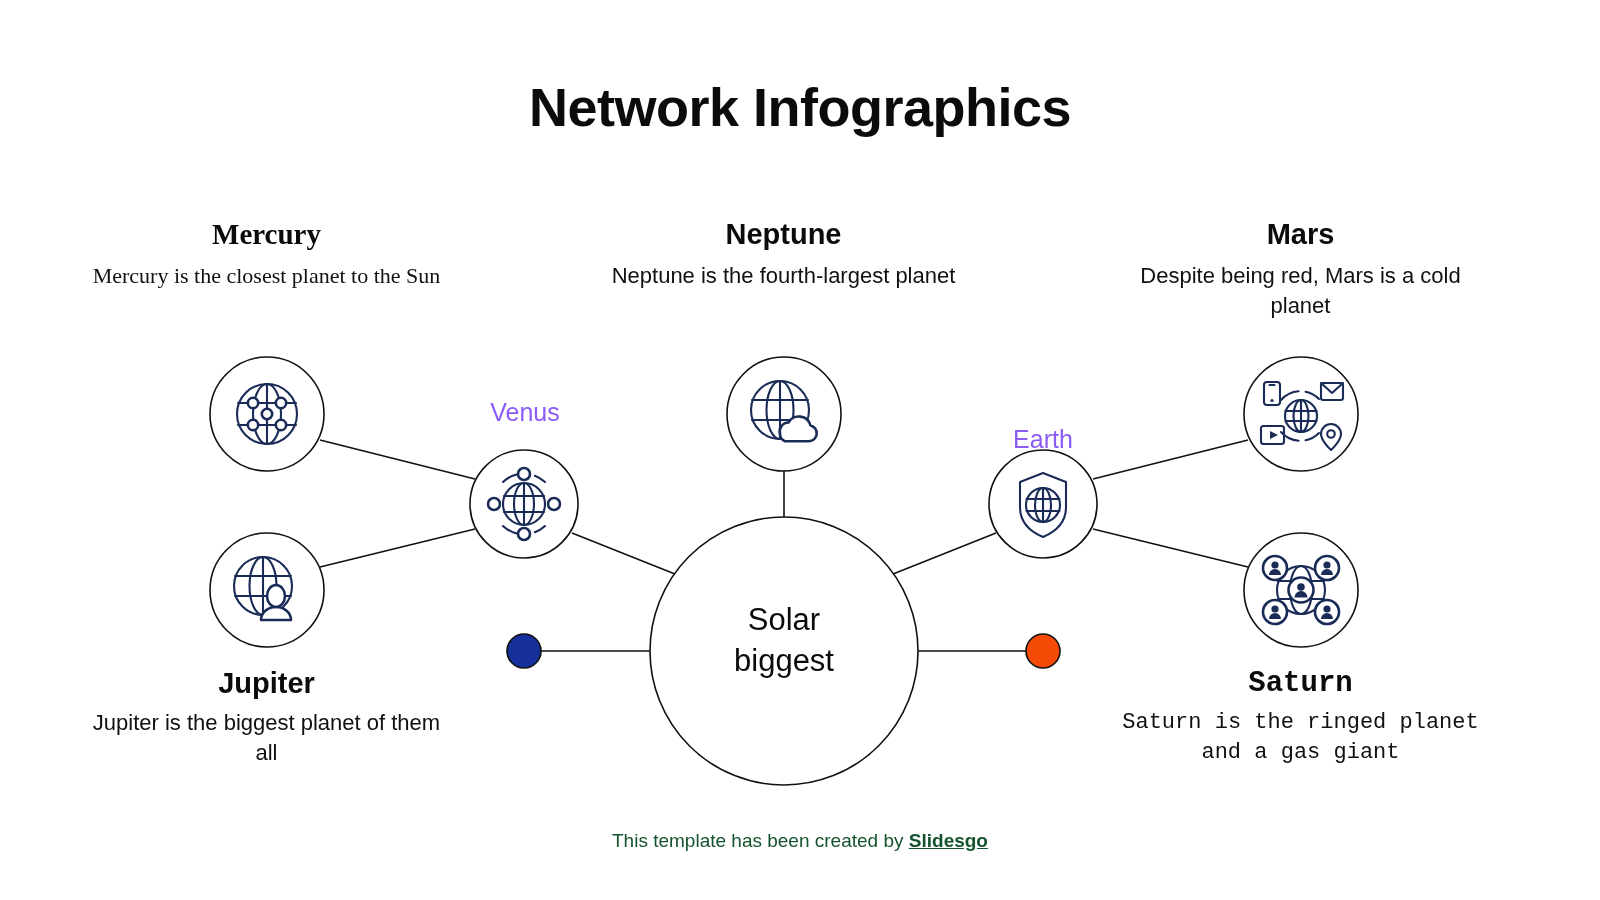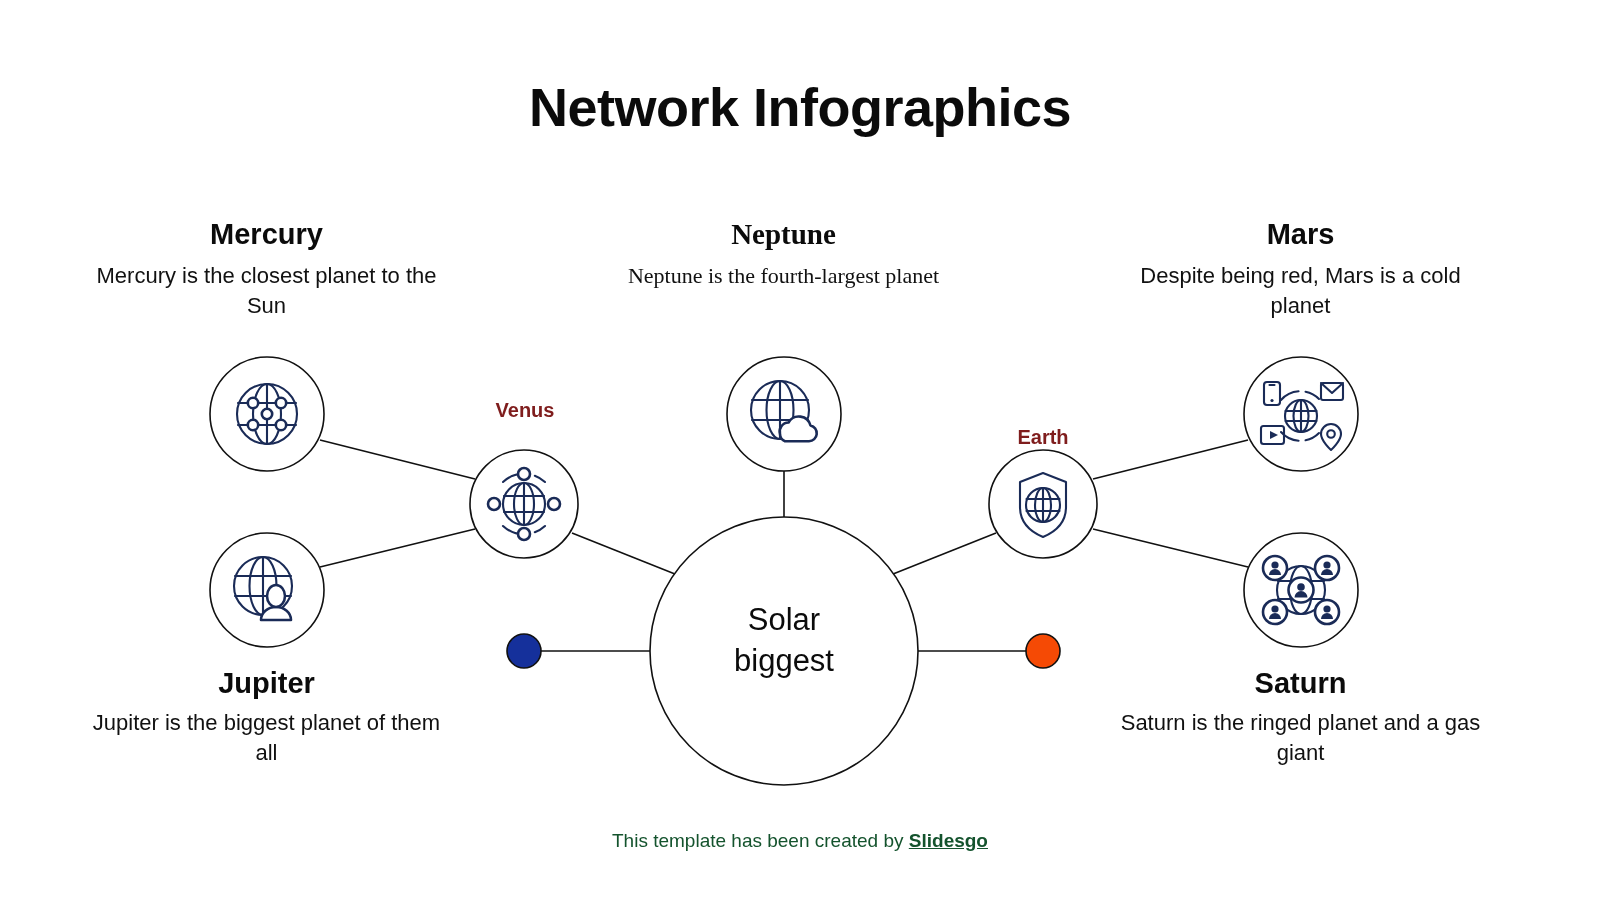--- a/index.html
+++ b/index.html
@@ -28,30 +28,30 @@
     font-size:29px;font-weight:700;color:#0b0b0b;
     line-height:1.15;margin:0;white-space:nowrap;
   }
   .blk .p{
     font-size:22px;font-weight:400;color:#111;
     line-height:1.35;margin:10px 0 16px 0;
   }
   .blk.below .p{margin:8px 0 0 0;}
   .blk.below .h{margin:0 0 0 0;}
 
-  .b-mercury{left:84px;top:218px;width:365px;}
-  .b-neptune{left:601px;top:218px;width:365px;font-family:Liberation Serif, serif;}
+  .b-mercury{left:84px;top:218px;width:365px;font-family:Liberation Serif, serif;}
+  .b-neptune{left:601px;top:218px;width:365px;}
   .b-mars{left:1118px;top:218px;width:365px;}
   .b-jupiter{left:84px;top:667px;width:365px;}
-  .b-saturn{left:1118px;top:667px;width:365px;}
+  .b-saturn{left:1118px;top:667px;width:365px;font-family:Liberation Mono, monospace;}
 
   
   .nlabel{
     position:absolute;text-align:center;
-    font-size:20px;font-weight:700;color:#7f1d1d;
+    font-size:25px;font-weight:400;color:#8b5cf6;
     line-height:1;white-space:nowrap;
   }
   .l-venus{left:425px;top:400px;width:200px;}
   .l-earth{left:943px;top:400px;width:200px;margin-top:27px;}
 
   
   #net{position:absolute;left:0;top:0;width:1600px;height:900px;}
   .edge{stroke:#111111;stroke-width:1.6;fill:none;}
   .nodec{fill:#ffffff;stroke:#111111;stroke-width:1.6;}
   .icon{fill:none;stroke:#1a2b57;stroke-width:2.1;

